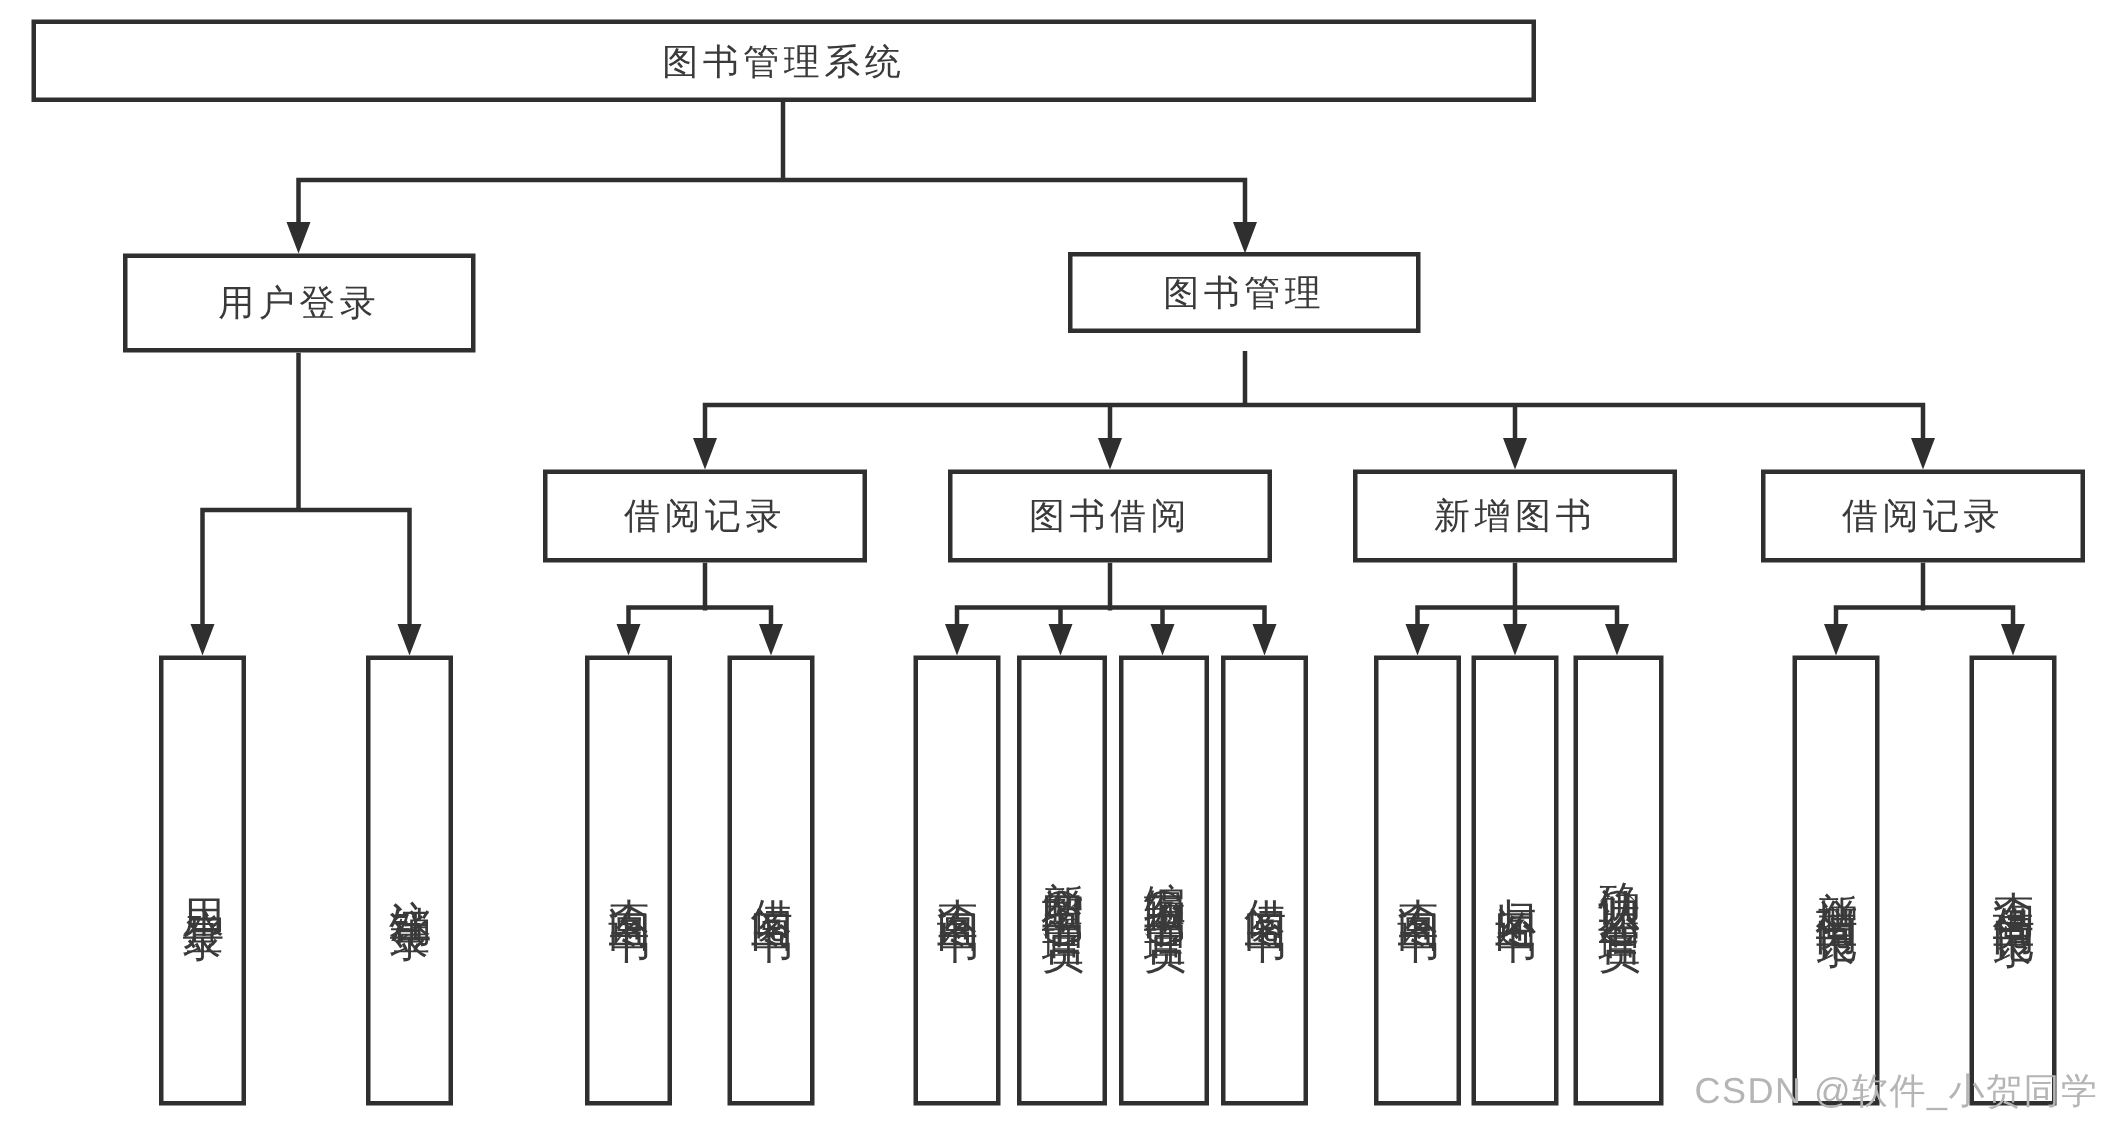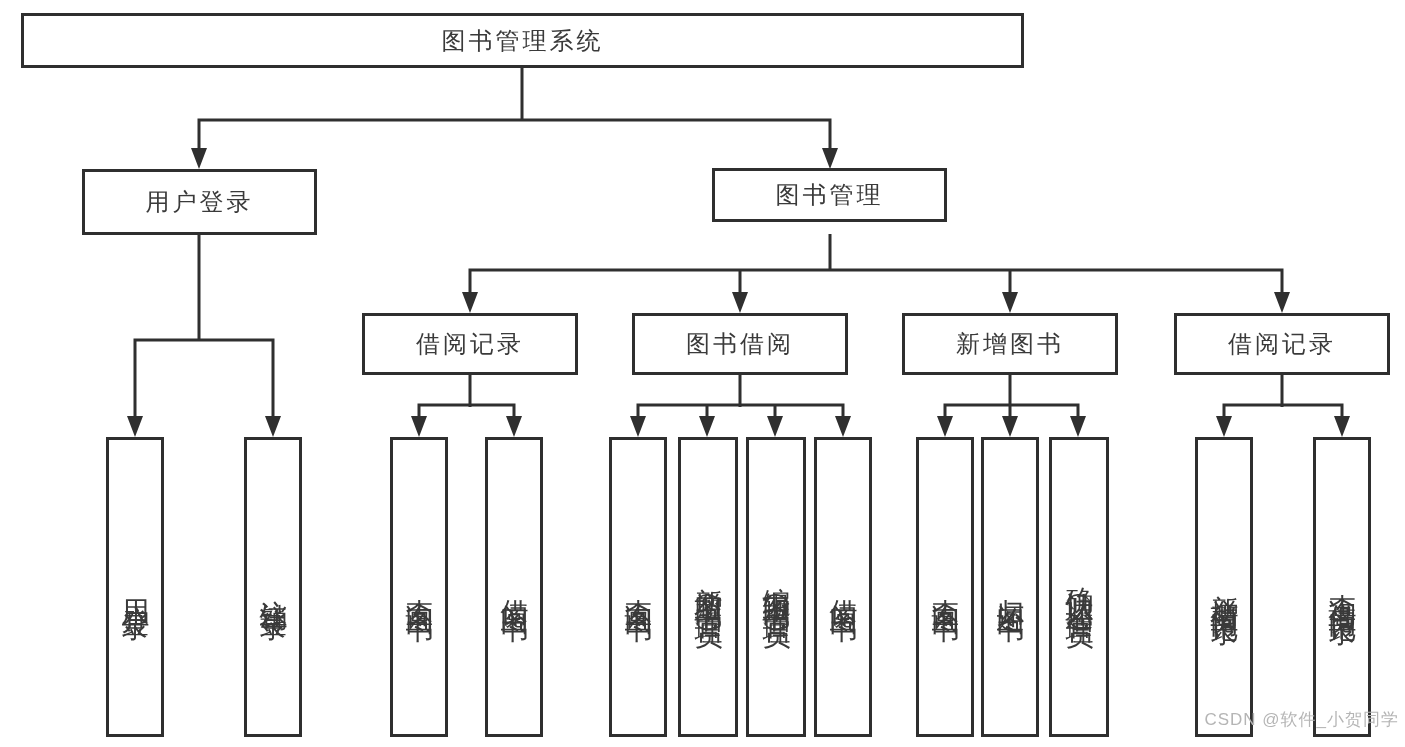--- a/index.html
+++ b/index.html
@@ -15,22 +15,22 @@
     position:absolute; box-sizing:border-box; border:3px solid var(--line);
     background:#fff; display:flex; align-items:center; justify-content:center;
     color:var(--text);
   }
   .h-label { font-size:24px; letter-spacing:3px; white-space:nowrap; }
   .v-label {
     writing-mode:vertical-rl; text-orientation:mixed;
     font-size:28px; letter-spacing:5px; line-height:1;
   }
   .watermark {
-    position:absolute; right:6px; bottom:16px; z-index:5;
-    font-size:17px; color:var(--wm); letter-spacing:1px; white-space:nowrap;margin-left:27px;
+    position:absolute; right:6px; bottom:4px; z-index:5;
+    font-size:24px; color:var(--wm); letter-spacing:1px; white-space:nowrap;margin-left:27px;
   }
 </style>
 </head>
 <body>
 
 <div class="stage">
 
   <svg class="wires" width="1405" height="747" viewBox="0 0 1405 747">
     <path class="wire" d="
       M522,68 V120

